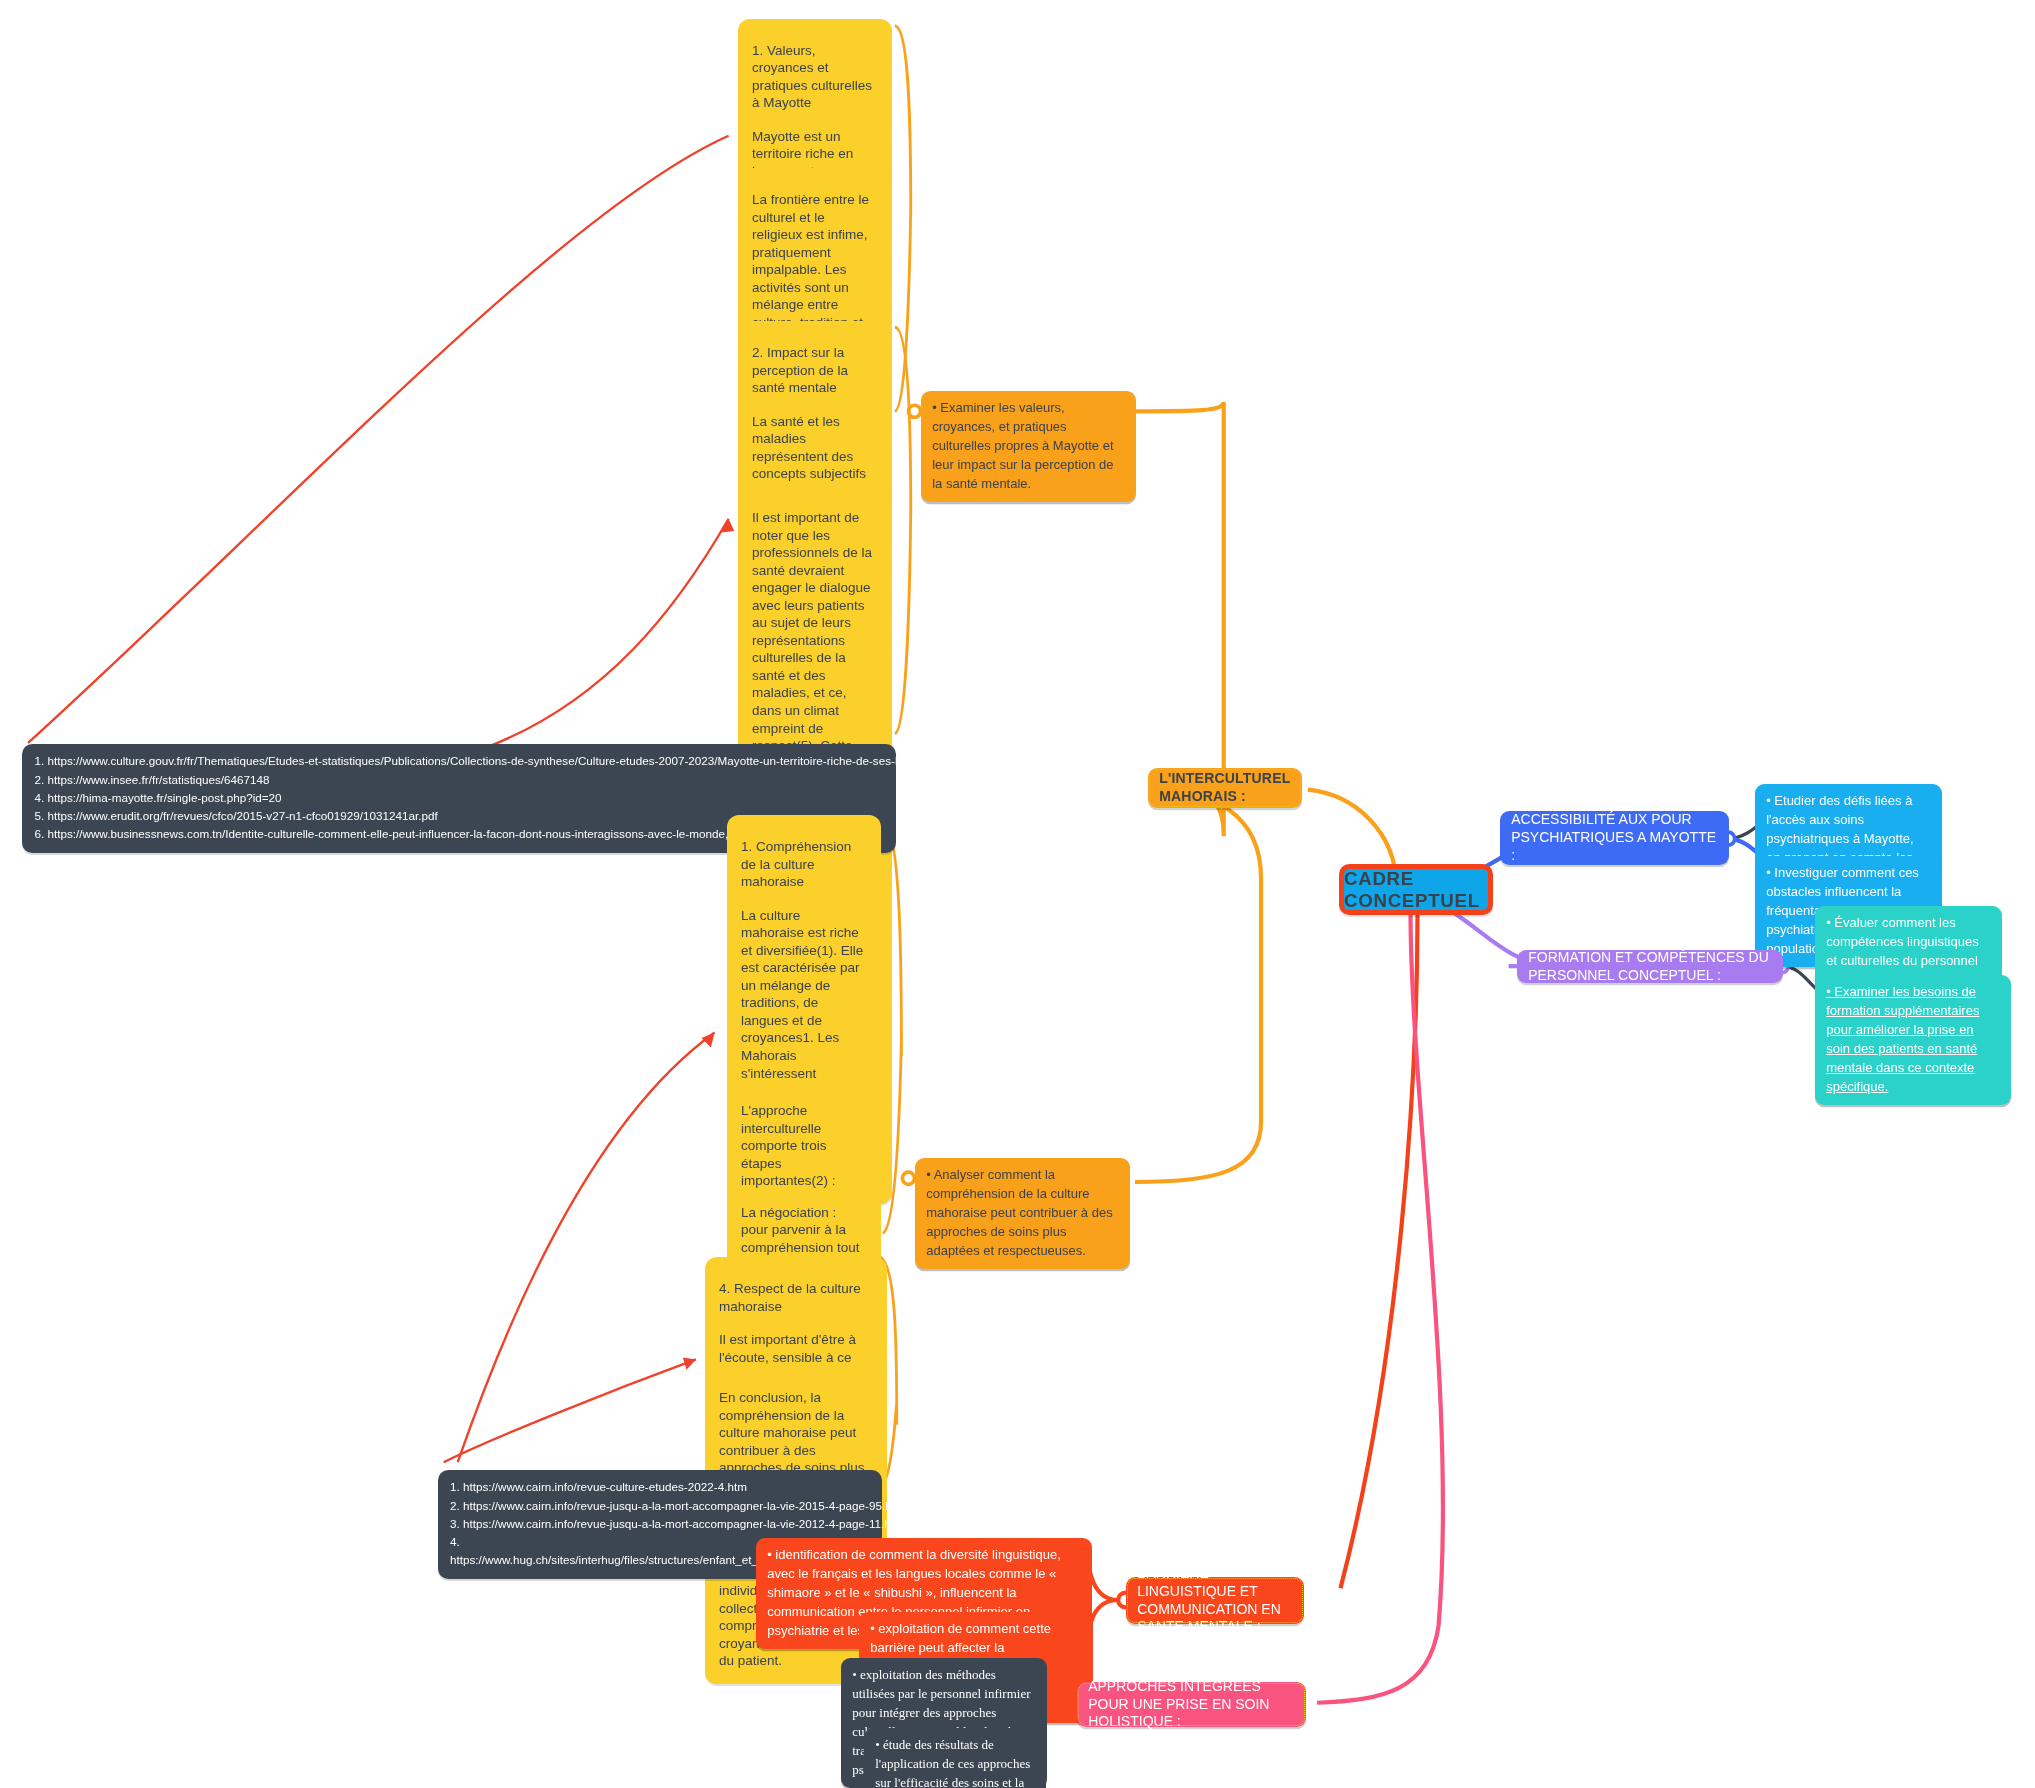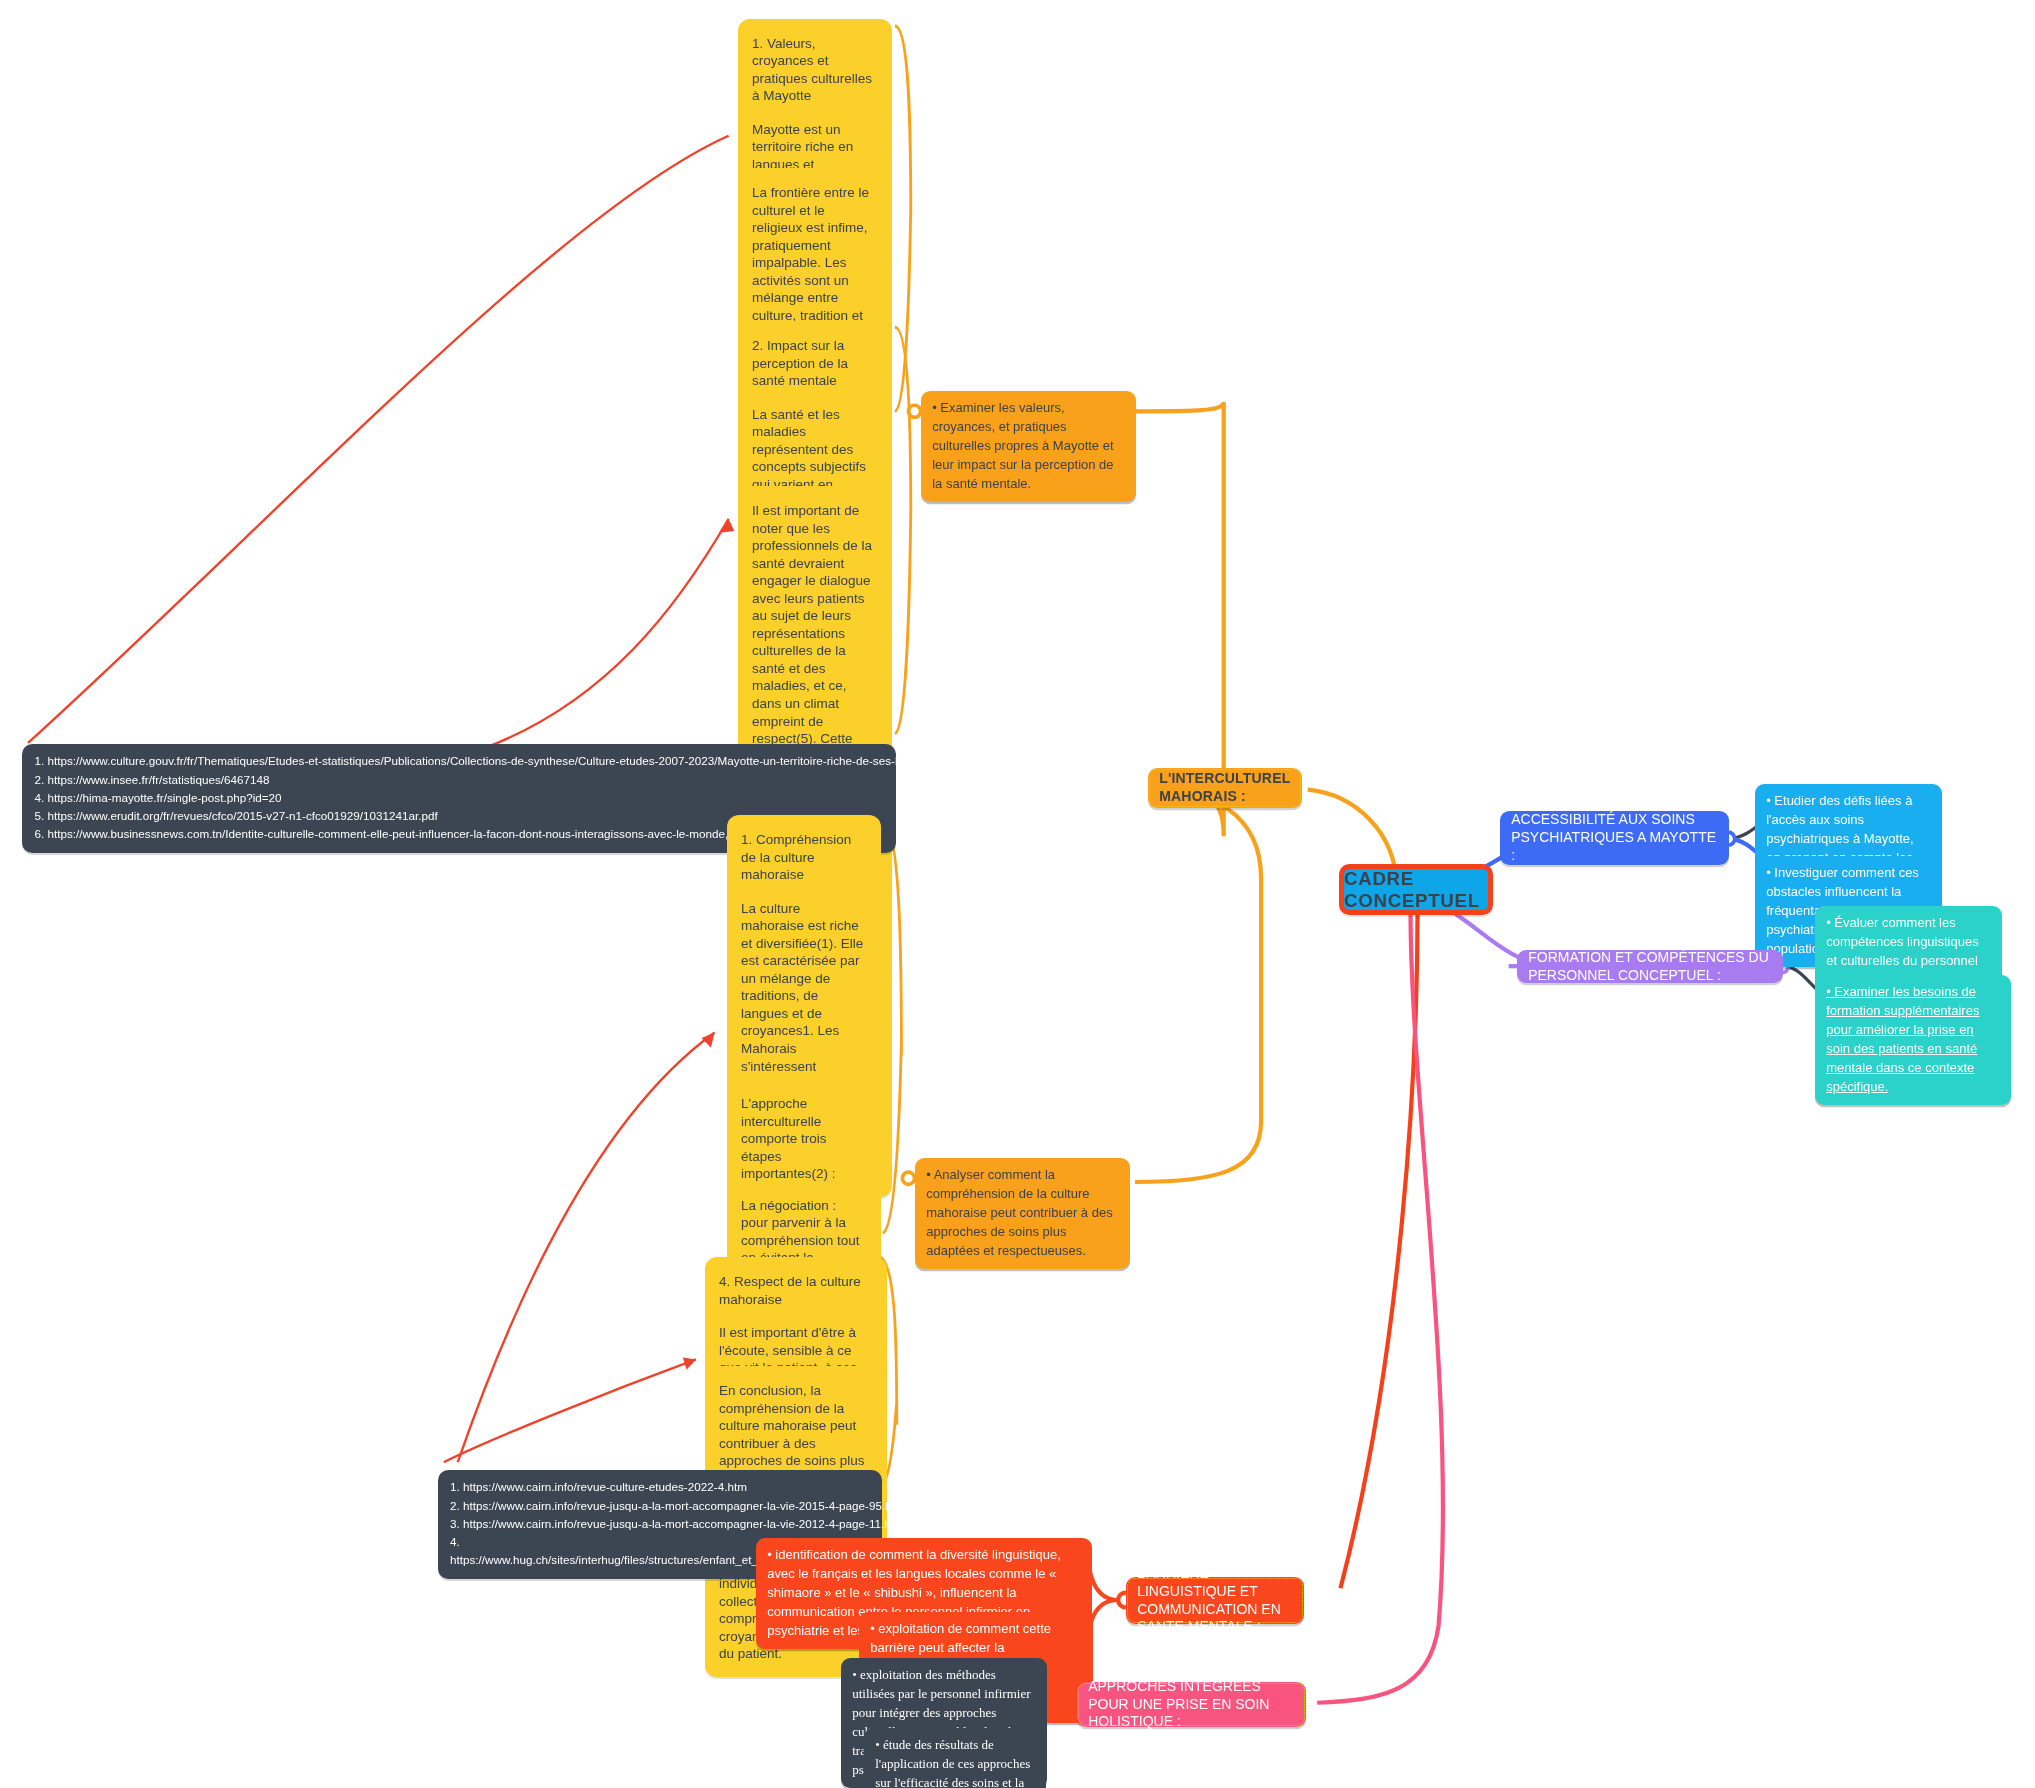--- a/index.html
+++ b/index.html
@@ -15,21 +15,21 @@
   
   .ycard{
     background:#FBD02B;
     color:#3b424b;
     border-radius:12px;
     padding:12px 14px 14px 14px;
     font-size:13.5px;
     line-height:1.30;
     box-shadow:0 1.9px 0 rgba(0,0,0,0.12);
   }
-  .ycard p{margin:4px 0 14px 0;}
+  .ycard p{margin:11px 0 14px 0;}
   .ycard p:last-child{margin-bottom:0;}
   .ycard .hd{margin-bottom:16px;}
   .ycard .tight{margin-bottom:0;}
 
   
   .refcard{
     background:#3c4552;
     color:#ffffff;
     border-radius:10.3px;
     padding:8.4px 12px 10.3px 12px;
@@ -203,21 +203,21 @@
 
   <div class="node pill pill-orange dotted" style="left:1148px;top:768px;width:154px;height:40px;">
     <span>L'INTERCULTUREL MAHORAIS :</span>
   </div>
 
   <div class="node center-node" style="left:1327px;top:864px;width:154px;height:51px;">
     <span>CADRE  CONCEPTUEL</span>
   </div>
 
   <div class="node pill pill-blue" style="left:1500px;top:811px;width:229px;height:54px;">
-    <span>ACCESSIBILITÉ AUX SOINS PSYCHIATRIQUES A MAYOTTE :</span>
+    <span>ACCESSIBILITÉ AUX POUR PSYCHIATRIQUES A MAYOTTE :</span>
   </div>
   <div class="node leaf leaf-cyan" style="left:1755px;top:784px;width:187px;">
     <span>• Etudier des défis liées à l'accès aux soins psychiatriques à Mayotte, en prenant en compte les facteurs géographiques, économiques et cultrurels.</span>
   </div>
   <div class="node leaf leaf-cyan" style="left:1755px;top:856px;width:187px;">
     <span>• Investiguer comment ces obstacles influencent la fréquentation des services psychiatriques par la population locale.</span>
   </div>
 
   <div class="node pill pill-purple" style="left:1517px;top:950px;width:266px;height:33px;">
     <span>FORMATION ET COMPÉTENCES DU PERSONNEL CONCEPTUEL :</span>

